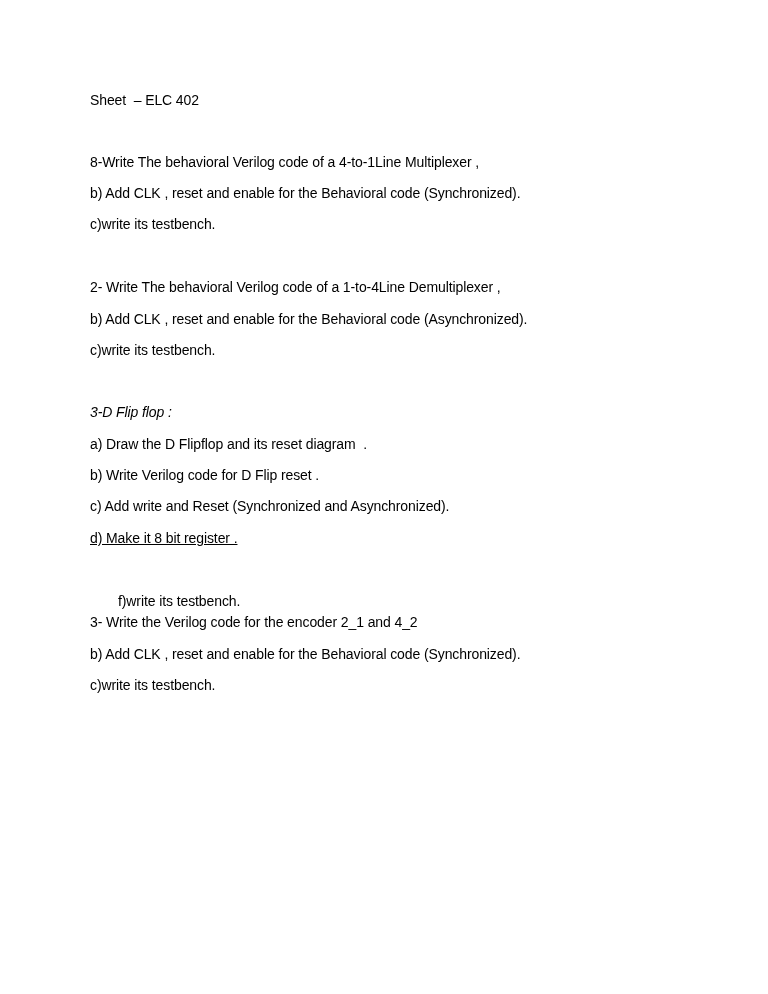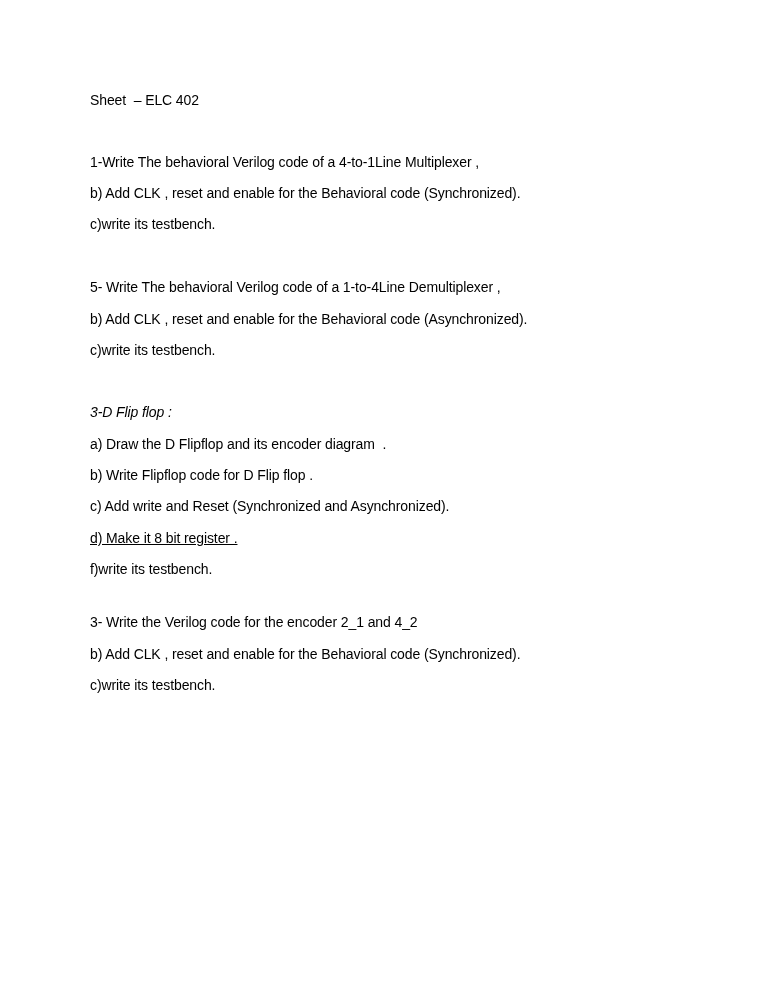--- a/index.html
+++ b/index.html
@@ -32,38 +32,38 @@
     }
   </style>
 </head>
 <body>
 
 <div class="page">
 
   <div class="line" style="top:91px;">Sheet  – ELC 402</div>
 
   <div>
-    <div class="line" style="top:153px;">1-Write The behavioral Verilog code of a 4-to-1Line Multiplexer ,</div>
+    <div class="line" style="top:153px;">8-Write The behavioral Verilog code of a 4-to-1Line Multiplexer ,</div>
     <div class="line" style="top:184px;">b) Add CLK , reset and enable for the Behavioral code (Synchronized).</div>
     <div class="line" style="top:215px;">c)write its testbench.</div>
   </div>
 
   <div>
-    <div class="line" style="top:278px;">5- Write The behavioral Verilog code of a 1-to-4Line Demultiplexer ,</div>
+    <div class="line" style="top:278px;">2- Write The behavioral Verilog code of a 1-to-4Line Demultiplexer ,</div>
     <div class="line" style="top:310px;">b) Add CLK , reset and enable for the Behavioral code (Asynchronized).</div>
     <div class="line" style="top:341px;">c)write its testbench.</div>
   </div>
 
   <div>
     <div class="line" style="top:403px;font-style:italic;">3-D Flip flop :</div>
-    <div class="line" style="top:435px;">a) Draw the D Flipflop and its encoder diagram  .</div>
-    <div class="line" style="top:466px;">b) Write Flipflop code for D Flip flop .</div>
+    <div class="line" style="top:435px;">a) Draw the D Flipflop and its reset diagram  .</div>
+    <div class="line" style="top:466px;">b) Write Verilog code for D Flip reset .</div>
     <div class="line" style="top:497px;">c) Add write and Reset (Synchronized and Asynchronized).</div>
     <div class="line" style="top:529px;text-decoration:underline;">d) Make it 8 bit register .</div>
-    <div class="line" style="top:560px;">f)write its testbench.</div>
+    <div class="line" style="top:592px;margin-left:28px;">f)write its testbench.</div>
   </div>
 
   <div>
     <div class="line" style="top:613px;">3- Write the Verilog code for the encoder 2_1 and 4_2</div>
     <div class="line" style="top:645px;">b) Add CLK , reset and enable for the Behavioral code (Synchronized).</div>
     <div class="line" style="top:676px;">c)write its testbench.</div>
   </div>
 
 </div>
 

